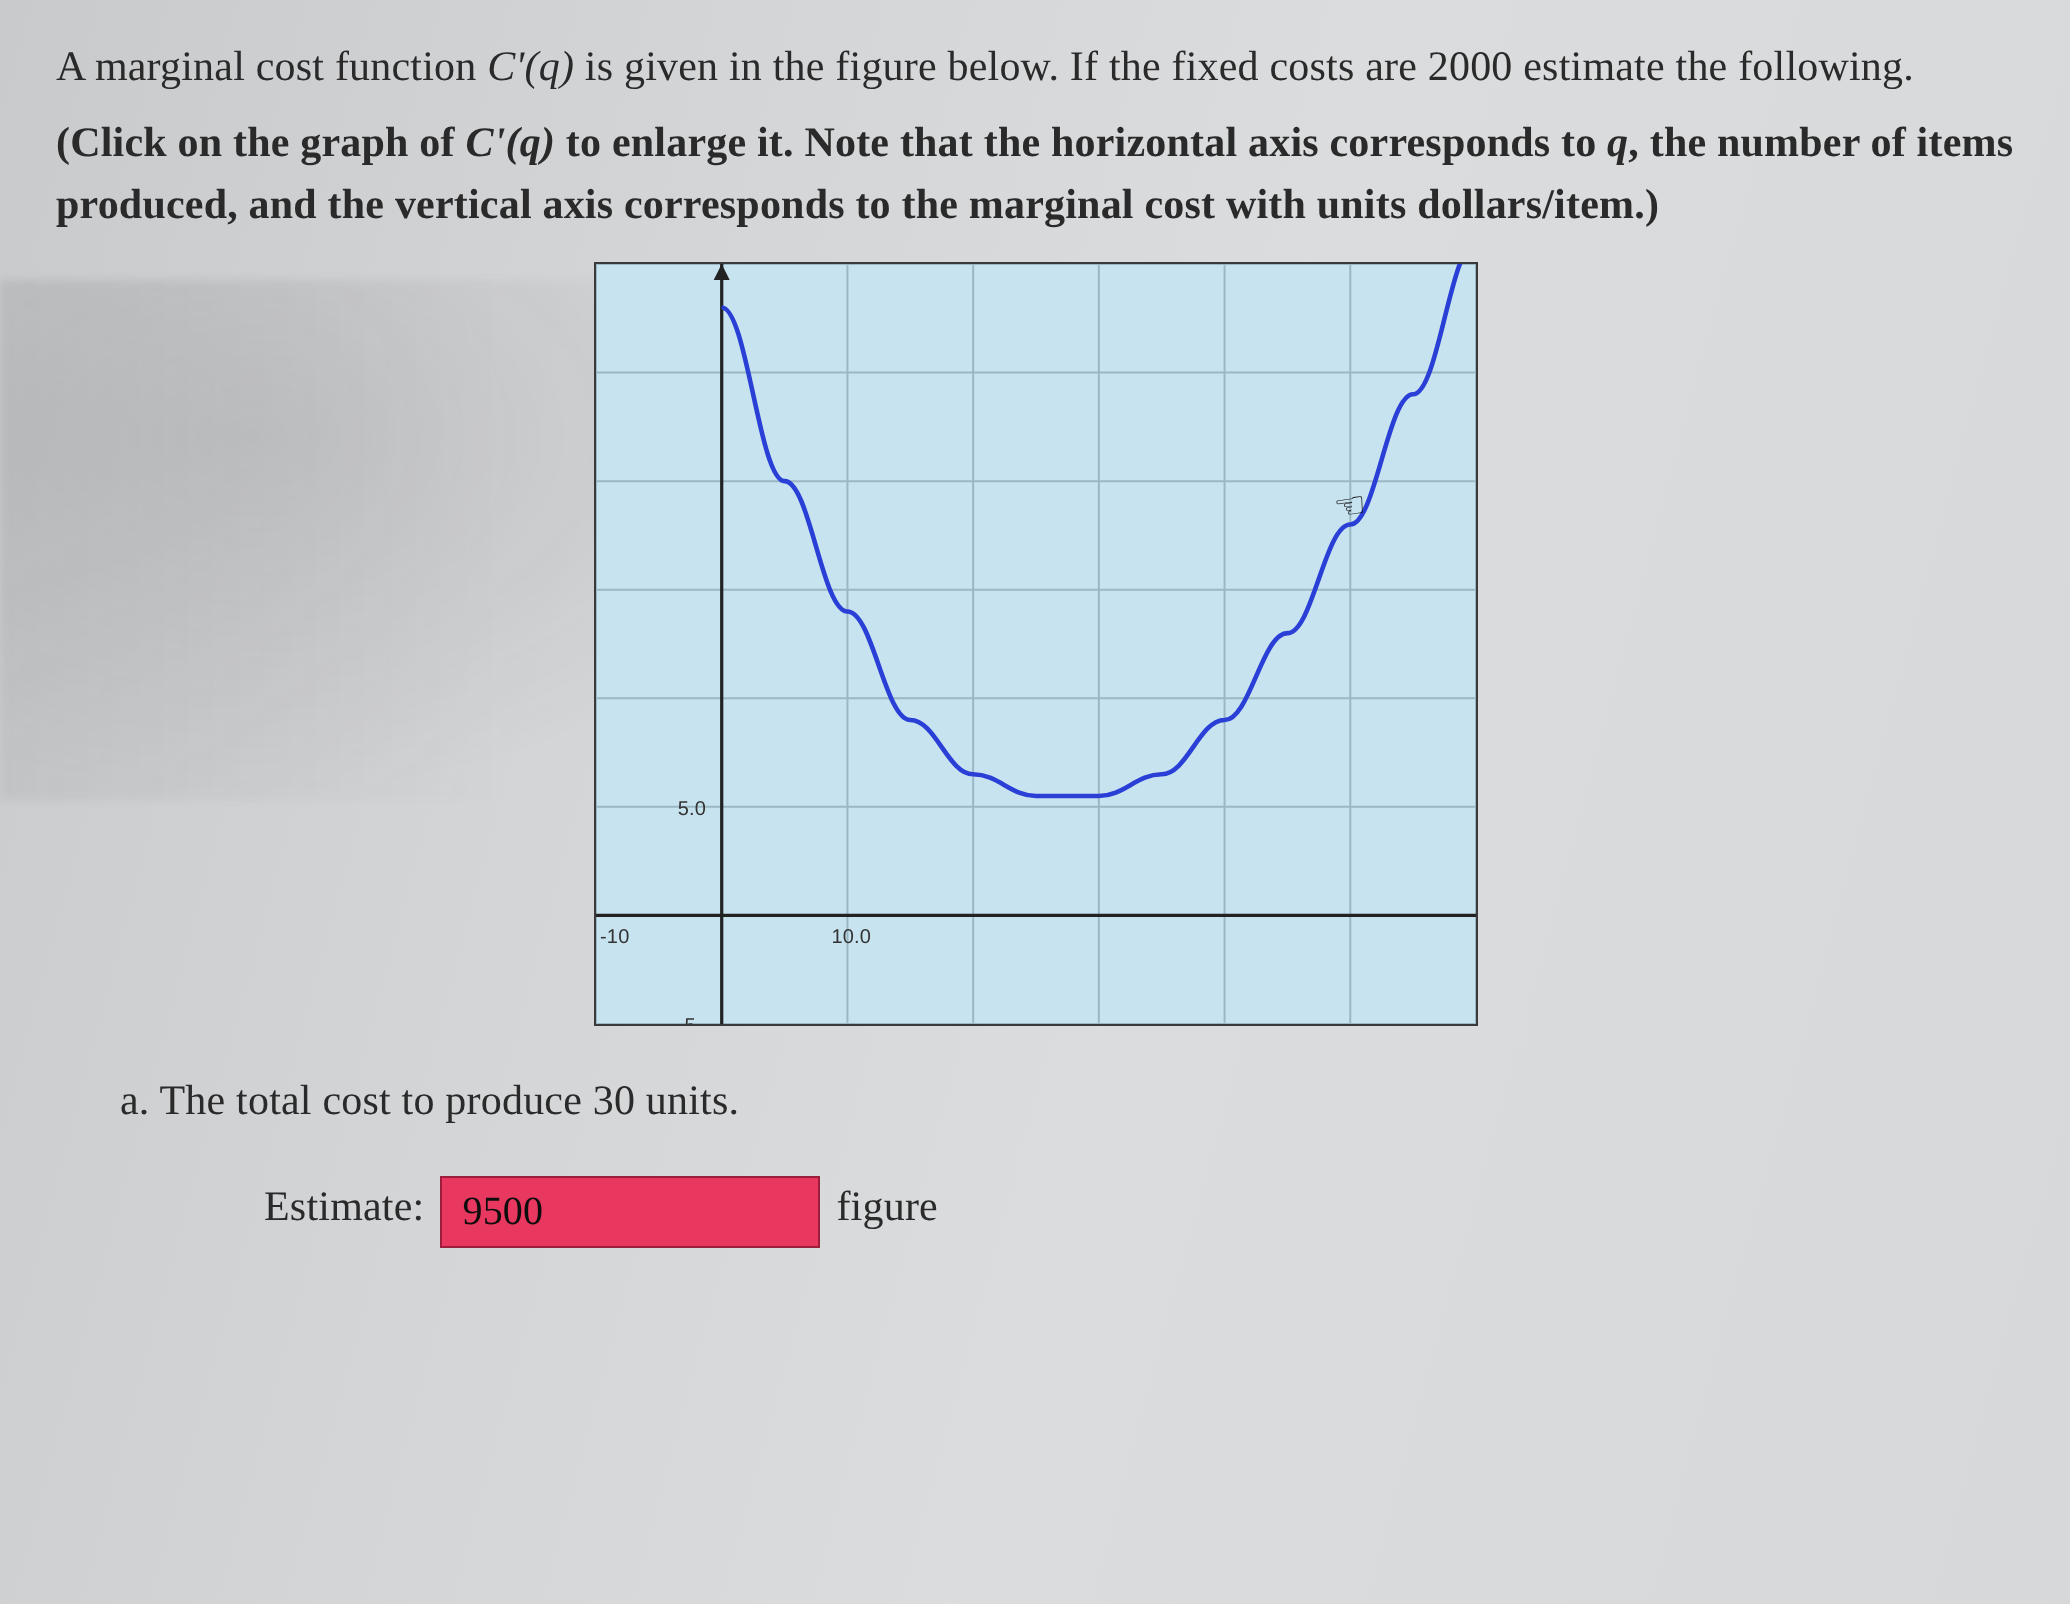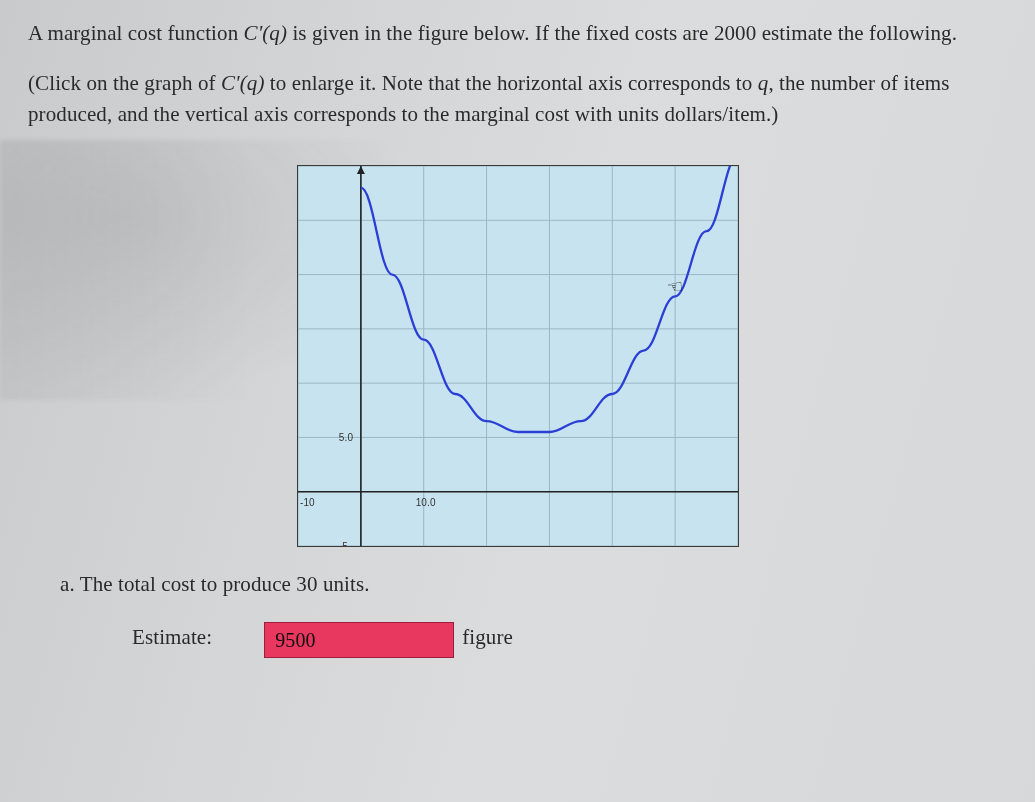--- a/index.html
+++ b/index.html
@@ -17,22 +17,22 @@
     filter:blur(2px);
     pointer-events:none;
   }
   .page{
     position:relative;
     padding:18px 28px 30px 28px;
     font-size:21px;
     line-height:1.45;
     letter-spacing:0.1px;
   }
-  .p1{margin-bottom:20px;}
-  .p2{font-weight:normal;margin-bottom:36px;}
+  .p1{margin-bottom:8px;}
+  .p2{font-weight:bold;margin-bottom:14px;}
   .ital{font-style:italic;}
   .chart-wrap{
     display:flex;justify-content:center;margin:8px 0 22px 0;
   }
   .chart{
     width:440px;height:380px;
     background:#c7e3ef;
     border:1px solid #3a3a3a;
     position:relative;
   }
@@ -49,21 +49,20 @@
   }
   .ans-box{
     display:inline-block;
     min-width:168px;height:34px;line-height:34px;
     padding:0 10px;
     background:#e8385f;
     color:#0d0d0d;
     border:1px solid #9e1d3d;
     font-size:20px;
     font-family:Georgia,serif;
-    margin-left:44px;
   }
 </style>
 </head>
 <body>
 
 <div class="smudge"></div>
 
 <div class="page">
 
   <div class="p1">

